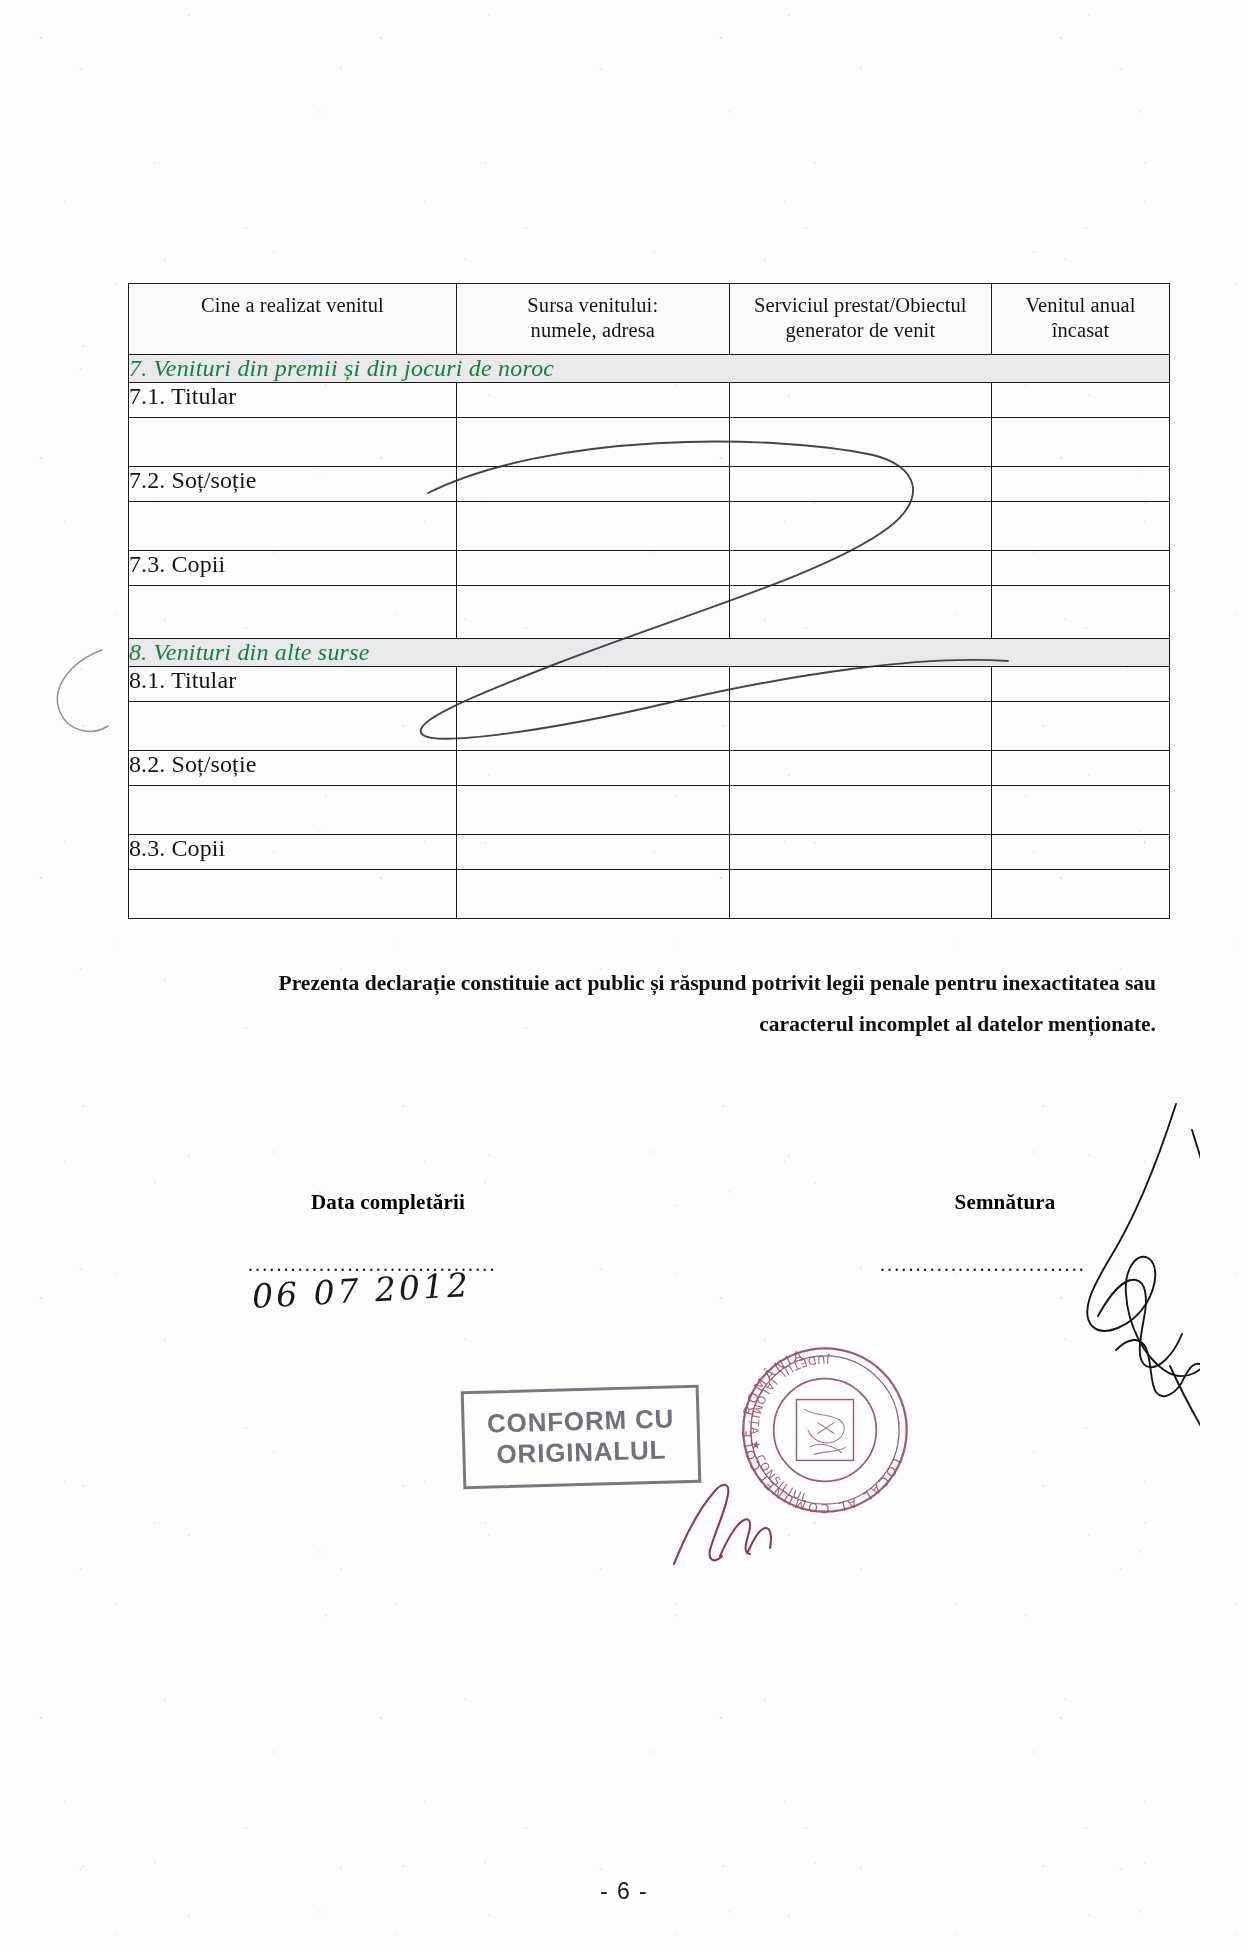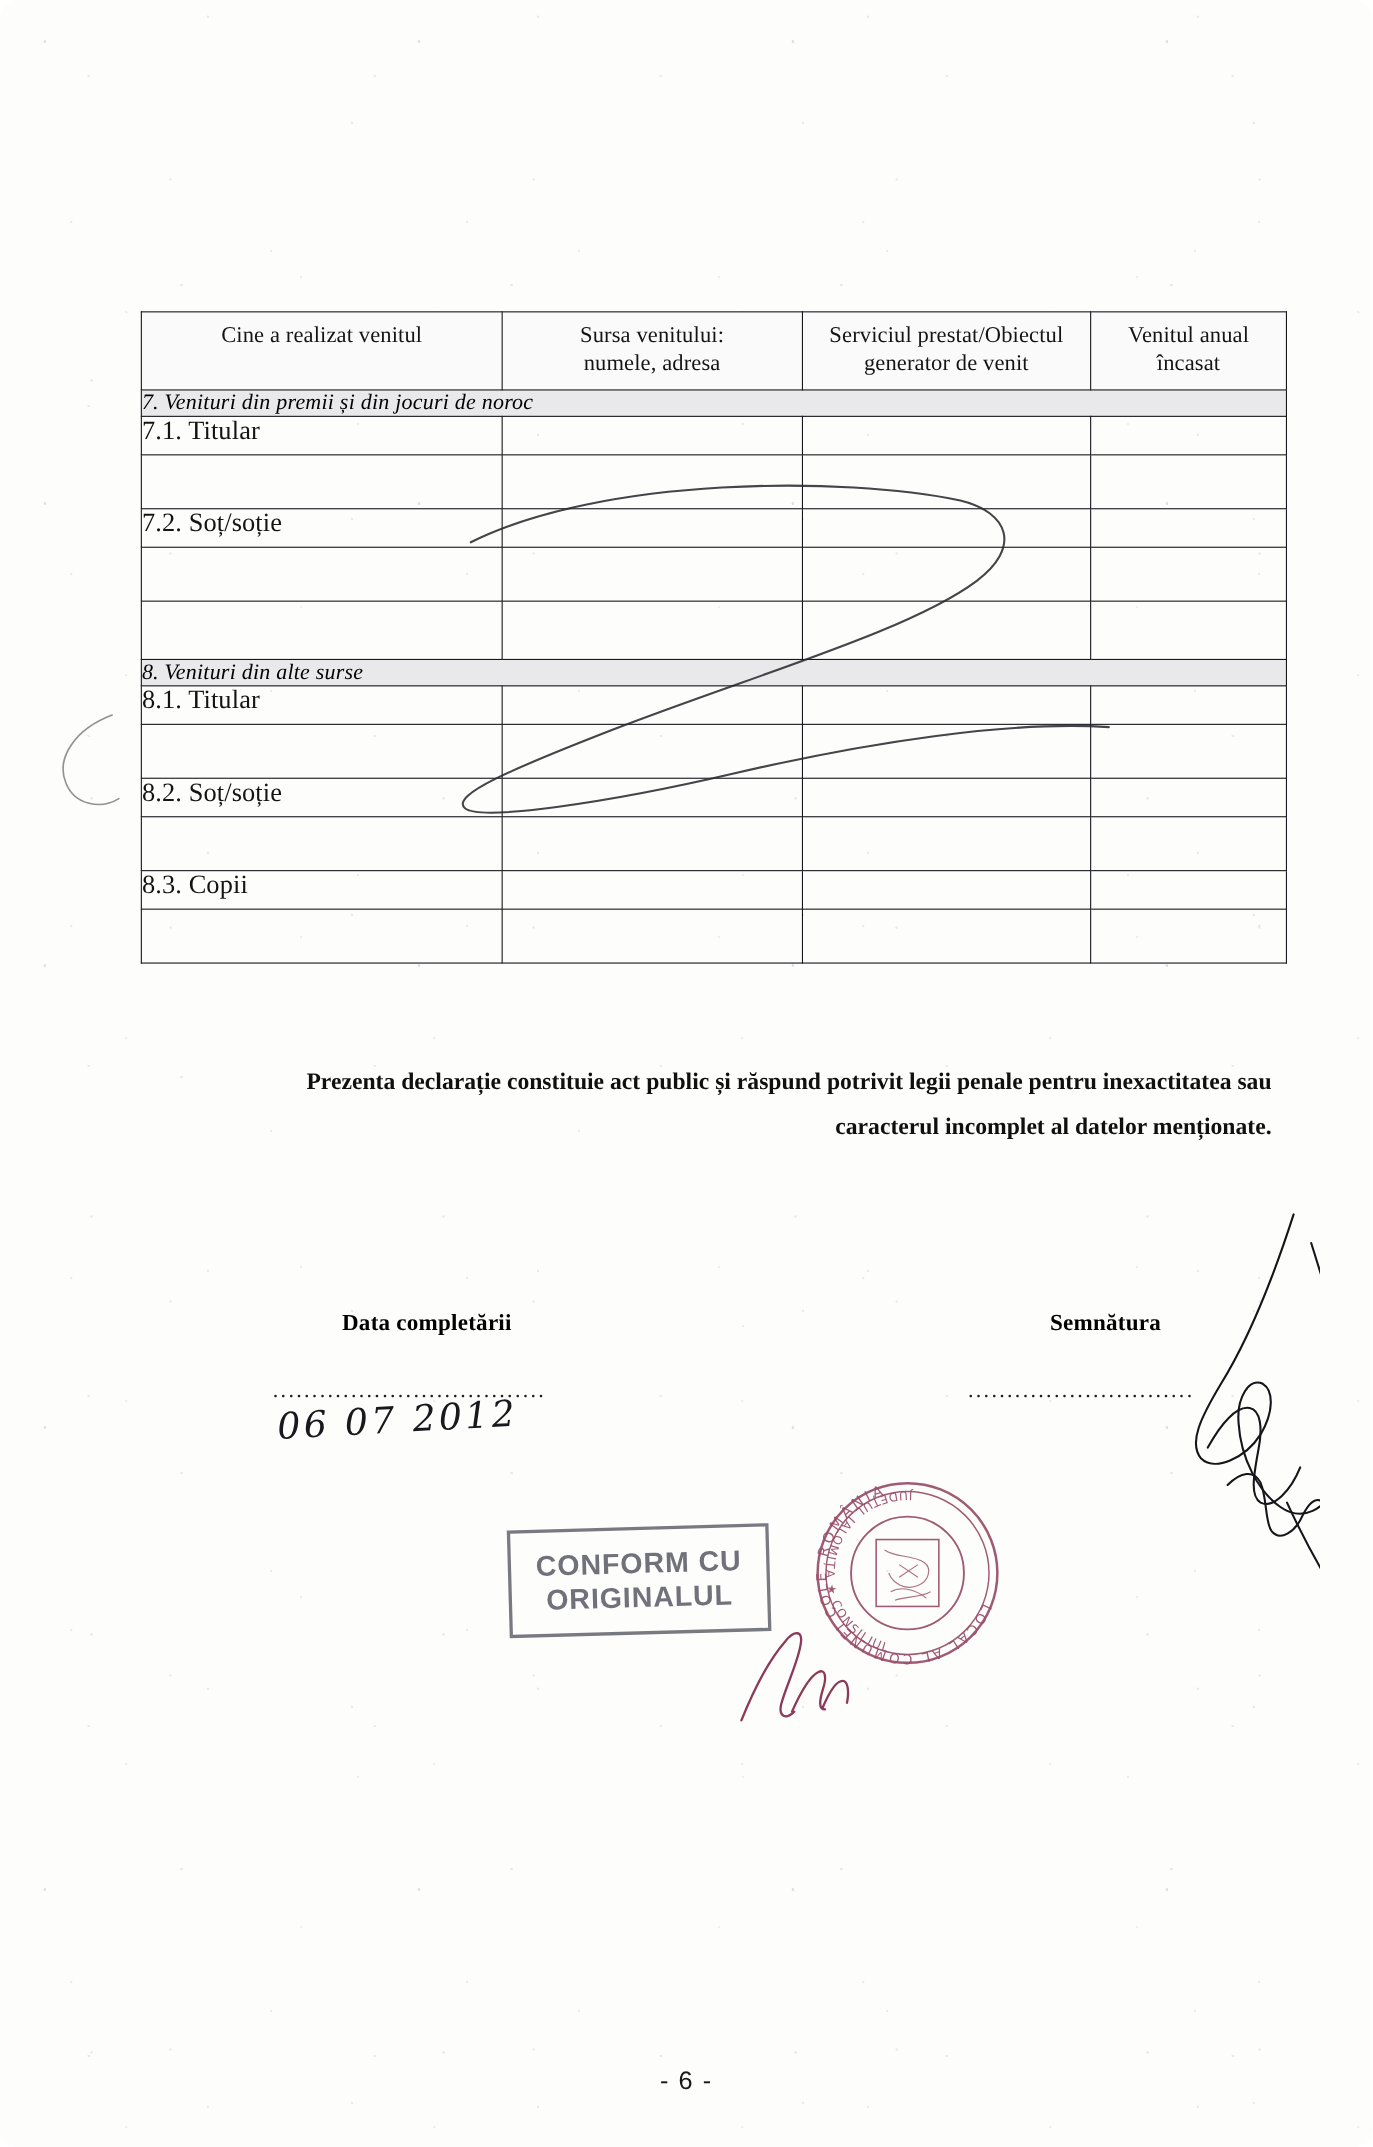--- a/index.html
+++ b/index.html
@@ -70,24 +70,24 @@
     background: #fafafa;
   }
   .col-a { width: 31.5%; }
   .col-b { width: 26.2%; }
   .col-c { width: 25.2%; }
   .col-d { width: 17.1%; }
 
   .section-row td {
     background: #e9e9ec;
     font-style: italic;
-    font-size: 20px;
+    font-size: 24px;
     padding: 7px 0 8px 12px;
     letter-spacing: .2px;
-    color: #000000;
+    color: #15803d;
     margin-left: 16px;
   }
   .label-cell {
     font-size: 24px;
     padding: 8px 0 9px 14px;
     height: 34px;
     letter-spacing: .1px;
   }
   .blank-cell { height: 48px; }
   .blank-cell-tall { height: 52px; }
@@ -255,20 +255,26 @@
           <td class="label-cell"></td>
           <td class="label-cell"></td>
         </tr>
         <tr>
           <td class="blank-cell"></td>
           <td class="blank-cell"></td>
           <td class="blank-cell"></td>
           <td class="blank-cell"></td>
         </tr>
 
+        <tr>
+          <td class="label-cell">7.3. Copii</td>
+          <td class="label-cell"></td>
+          <td class="label-cell"></td>
+          <td class="label-cell"></td>
+        </tr>
         <tr>
           <td class="blank-cell-tall"></td>
           <td class="blank-cell-tall"></td>
           <td class="blank-cell-tall"></td>
           <td class="blank-cell-tall"></td>
         </tr>
 
         <tr class="section-row">
           <td colspan="4">8. Venituri din alte surse</td>
         </tr>

